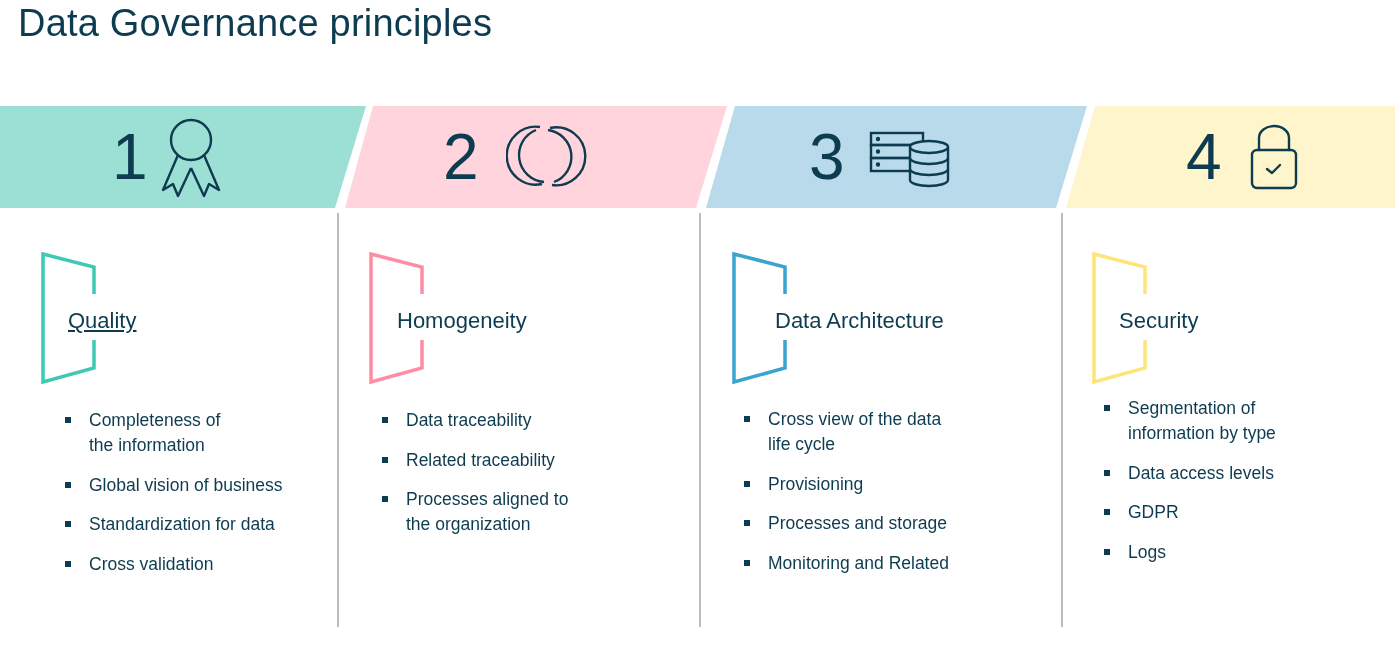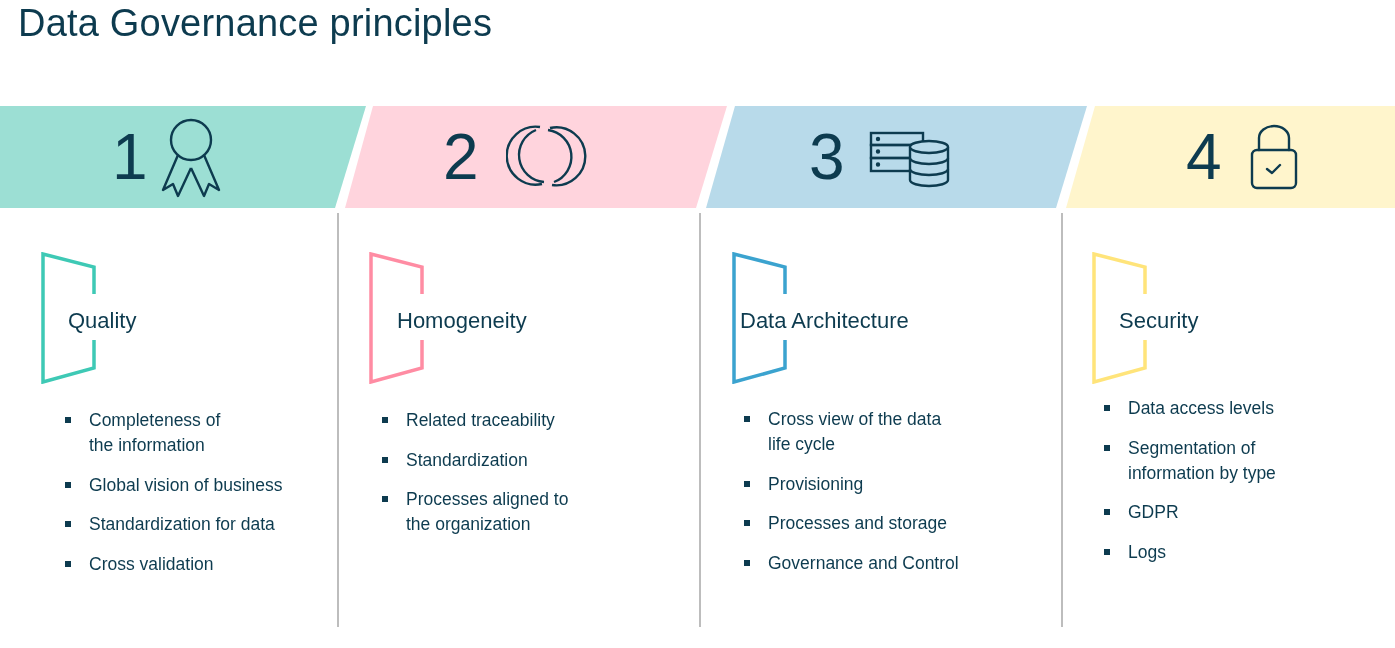--- a/index.html
+++ b/index.html
@@ -77,62 +77,62 @@
 </div>
 
 <div class="divider" style="left:337px;"></div>
 <div class="divider" style="left:699px;"></div>
 <div class="divider" style="left:1061px;"></div>
 
 <section>
   <svg class="bracket" style="left:40px;" width="58" height="132" viewBox="0 0 58 132" fill="none" stroke="#3ec9b5" stroke-width="3.5">
     <polyline points="54,42 54,15 3,2 3,130 54,116 54,88"></polyline>
   </svg>
-  <div class="section-title" style="left:68px;">Quality</div>
+  <div class="section-title" style="left:68px;text-decoration:underline;">Quality</div>
   <ul class="bullets" style="left:65px; top:408px; width:270px;">
     <li><span class="sq"></span><span style="white-space:pre-line">Completeness of
 the information</span></li>
     <li><span class="sq"></span><span>Global vision of business</span></li>
     <li><span class="sq"></span><span>Standardization for data</span></li>
     <li><span class="sq"></span><span>Cross validation</span></li>
   </ul>
 </section>
 
 <section>
   <svg class="bracket" style="left:368px;" width="58" height="132" viewBox="0 0 58 132" fill="none" stroke="#ff8ca3" stroke-width="3.5">
     <polyline points="54,42 54,15 3,2 3,130 54,116 54,88"></polyline>
   </svg>
   <div class="section-title" style="left:397px;">Homogeneity</div>
   <ul class="bullets" style="left:382px; top:408px; width:300px;">
+    <li><span class="sq"></span><span>Data traceability</span></li>
     <li><span class="sq"></span><span>Related traceability</span></li>
-    <li><span class="sq"></span><span>Standardization</span></li>
     <li><span class="sq"></span><span style="white-space:pre-line">Processes aligned to
 the organization</span></li>
   </ul>
 </section>
 
 <section>
   <svg class="bracket" style="left:731px;" width="58" height="132" viewBox="0 0 58 132" fill="none" stroke="#3ba3cf" stroke-width="3.5">
     <polyline points="54,42 54,15 3,2 3,130 54,116 54,88"></polyline>
   </svg>
-  <div class="section-title" style="left:740px;">Data Architecture</div>
+  <div class="section-title" style="left:775px;">Data Architecture</div>
   <ul class="bullets" style="left:744px; top:407px; width:300px;">
     <li><span class="sq"></span><span style="white-space:pre-line">Cross view of the data
 life cycle</span></li>
     <li><span class="sq"></span><span>Provisioning</span></li>
     <li><span class="sq"></span><span>Processes and storage</span></li>
-    <li><span class="sq"></span><span>Governance and Control</span></li>
+    <li><span class="sq"></span><span>Monitoring and Related</span></li>
   </ul>
 </section>
 
 <section>
   <svg class="bracket" style="left:1091px;" width="58" height="132" viewBox="0 0 58 132" fill="none" stroke="#ffe47a" stroke-width="3.5">
     <polyline points="54,42 54,15 3,2 3,130 54,116 54,88"></polyline>
   </svg>
   <div class="section-title" style="left:1119px;">Security</div>
   <ul class="bullets" style="left:1104px; top:396px; width:290px;">
-    <li><span class="sq"></span><span>Data access levels</span></li>
     <li><span class="sq"></span><span style="white-space:pre-line">Segmentation of
 information by type</span></li>
+    <li><span class="sq"></span><span>Data access levels</span></li>
     <li><span class="sq"></span><span>GDPR</span></li>
     <li><span class="sq"></span><span>Logs</span></li>
   </ul>
 </section>
 
 </body></html>

